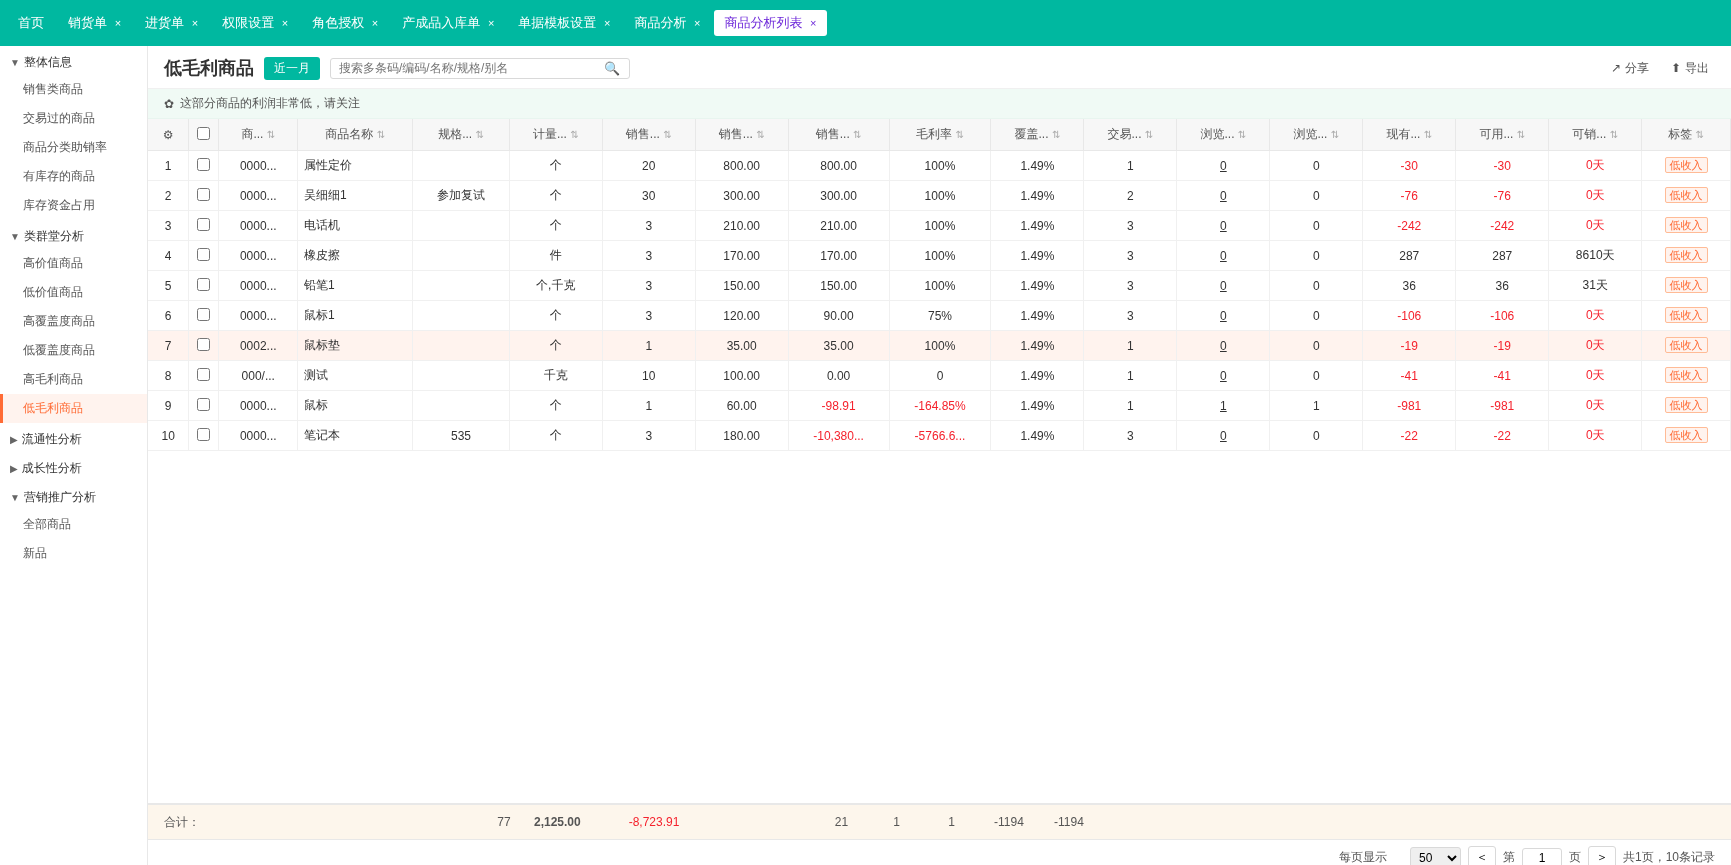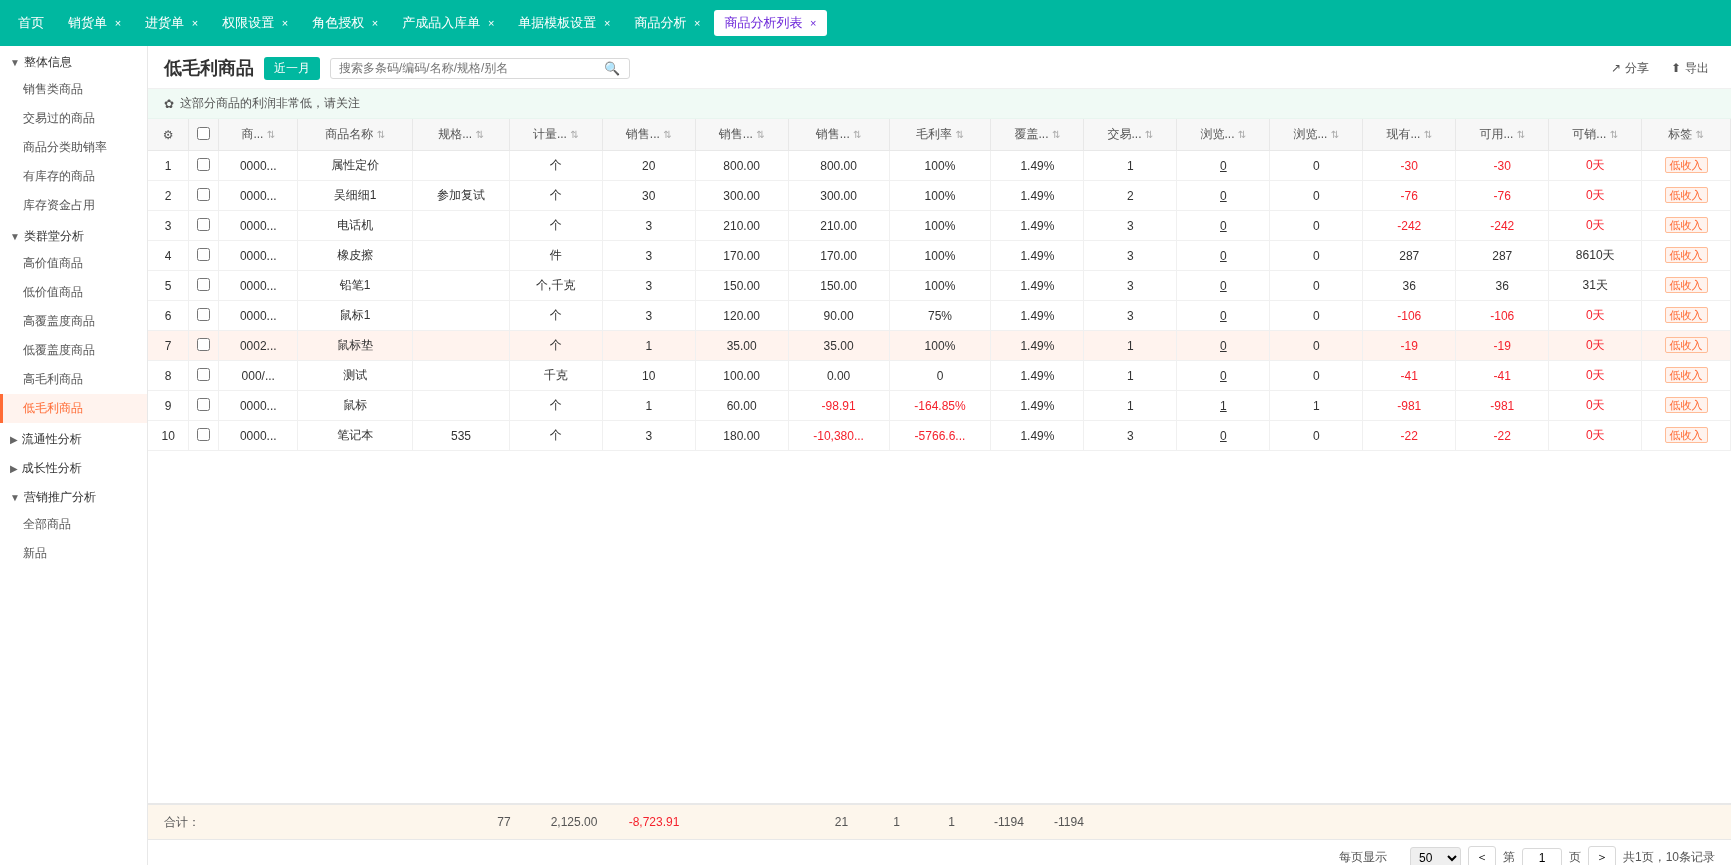--- a/index.html
+++ b/index.html
@@ -149,21 +149,21 @@
     }
     thead th .sort-arrow { color: #aaa; font-size: 10px; }
     tbody tr { border-bottom: 1px solid #f0f0f0; }
     tbody tr.highlight { background: #fff3ee; }
     tbody td {
       padding: 6px 6px;
       text-align: center;
       border-right: 1px solid #f0f0f0;
       white-space: nowrap;
     }
-    .td-left { text-align: center; }
+    .td-left { text-align: left; }
     .text-red { color: #f5222d; }
     .tag-badge {
       background: #fff3ee;
       color: #ff6b35;
       border: 1px solid #ffbb96;
       border-radius: 2px;
       padding: 1px 4px;
       font-size: 11px;
     }
     .underline-link { text-decoration: underline; color: #333; cursor: pointer; }
@@ -526,21 +526,21 @@
     <td class="text-red">0天</td>
     <td><span class="tag-badge">低收入</span></td>
   </tr>
           </tbody>
       </table>
     </div>
 
     <div class="total-row">
       <span style="min-width:310px;">合计：</span>
       <span style="min-width:60px; text-align:center;">77</span>
-      <span style="min-width:80px; text-align:center;">2,125.00</span>
+      <span style="min-width:80px; text-align:left;font-weight:bold;">2,125.00</span>
       <span style="min-width:80px; text-align:center;" class="text-red">-8,723.91</span>
       <span style="min-width:60px; text-align:center;"></span>
       <span style="min-width:60px; text-align:center;"></span>
       <span style="min-width:55px; text-align:center;">21</span>
       <span style="min-width:55px; text-align:center;">1</span>
       <span style="min-width:55px; text-align:center;">1</span>
       <span style="min-width:60px; text-align:center;">-1194</span>
       <span style="min-width:60px; text-align:center;">-1194</span>
     </div>
 

